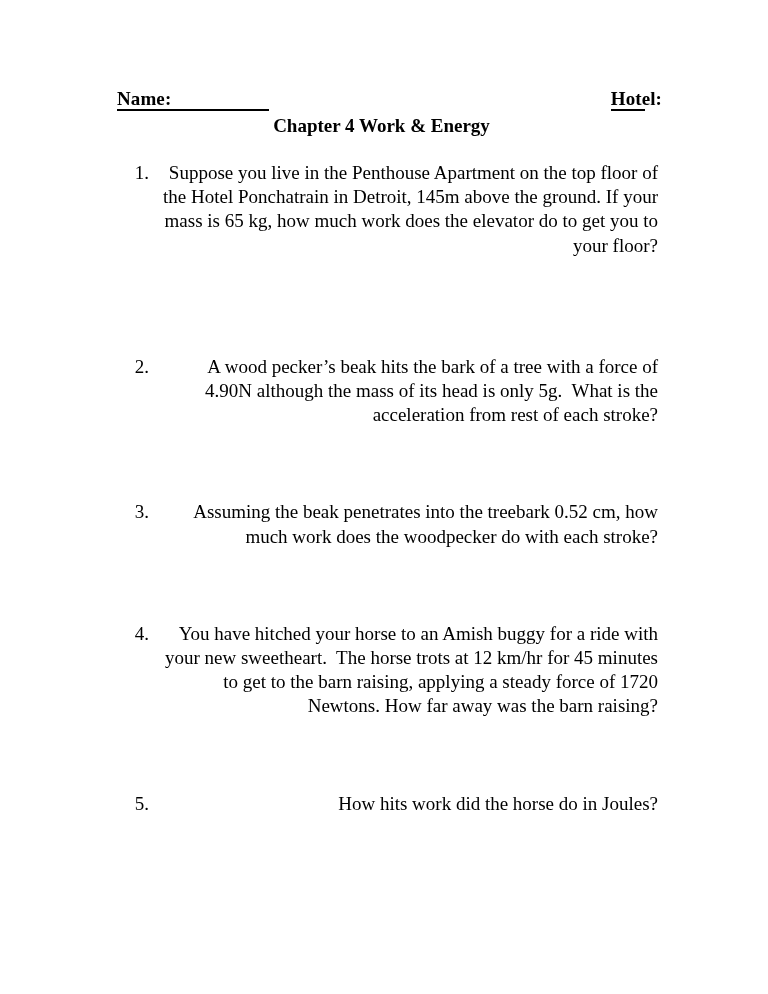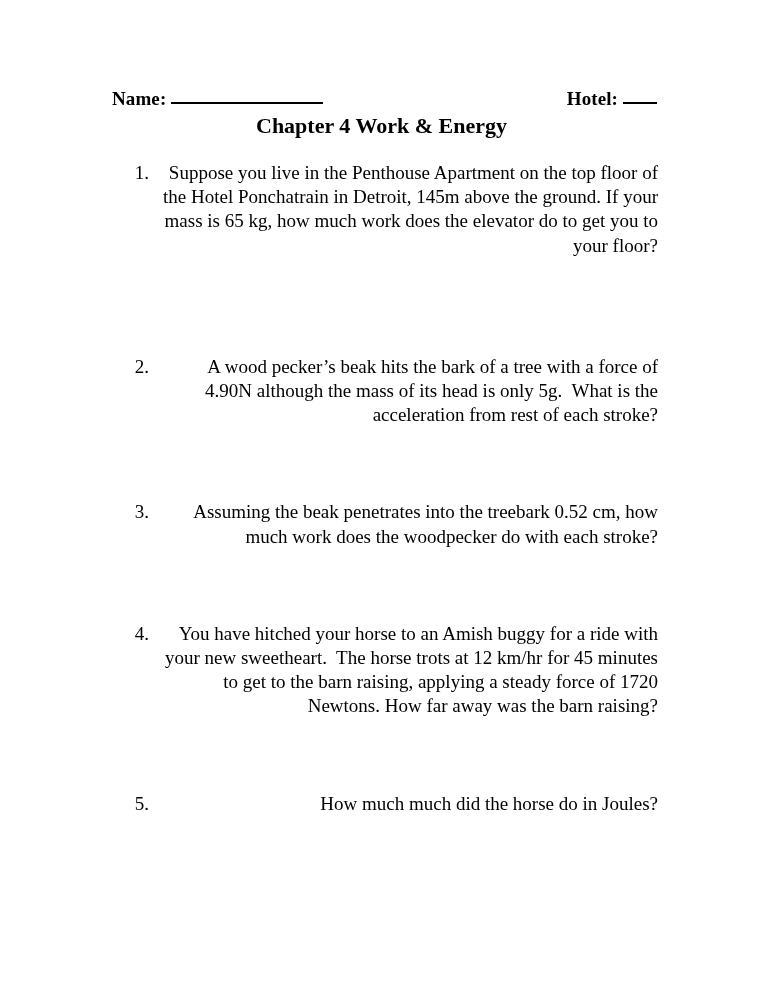--- a/index.html
+++ b/index.html
@@ -35,20 +35,21 @@
   .hdr-row {
     display: flex;
     align-items: baseline;
     justify-content: space-between;
     width: 100%;
   }
   .hdr-field {
     display: flex;
     align-items: baseline;
     white-space: nowrap;
+    flex-direction: column;
   }
   .hdr-label {
     font-weight: bold;
     font-size: 19px;
     line-height: 22px;
     letter-spacing: 0.1px;
   }
   .rule {
     display: inline-block;
     border-bottom: 2px solid #000;
@@ -60,21 +61,21 @@
   .rule-name  { width: 152px; }
   .rule-period{ width: 34px; }
 
   .doc-title {
     position: absolute;
     left: 0;
     top: 113px;
     width: 768px;
     text-align: center;
     font-weight: bold;
-    font-size: 22px;
+    font-size: 19px;
     line-height: 25px;
     padding-right: 5px;
     box-sizing: border-box;
   }
 
   
   .questions {
     position: absolute;
     left: 128px;
     top: 161px;
@@ -147,17 +148,17 @@
     <div class="gap-3"></div>
 
     <div class="q-item">
       <span class="q-num">4.</span>
       <span class="q-text">You have hitched your horse to an Amish buggy for a ride with your new sweetheart.  The horse trots at 12 km/hr for 45 minutes to get to the barn raising, applying a steady force of 1720 Newtons. How far away was the barn raising?</span>
     </div>
     <div class="gap-4"></div>
 
     <div class="q-item">
       <span class="q-num">5.</span>
-      <span class="q-text">How much much did the horse do in Joules?</span>
+      <span class="q-text">How hits work did the horse do in Joules?</span>
     </div>
 
   </div>
 </div>
 
 </body></html>

